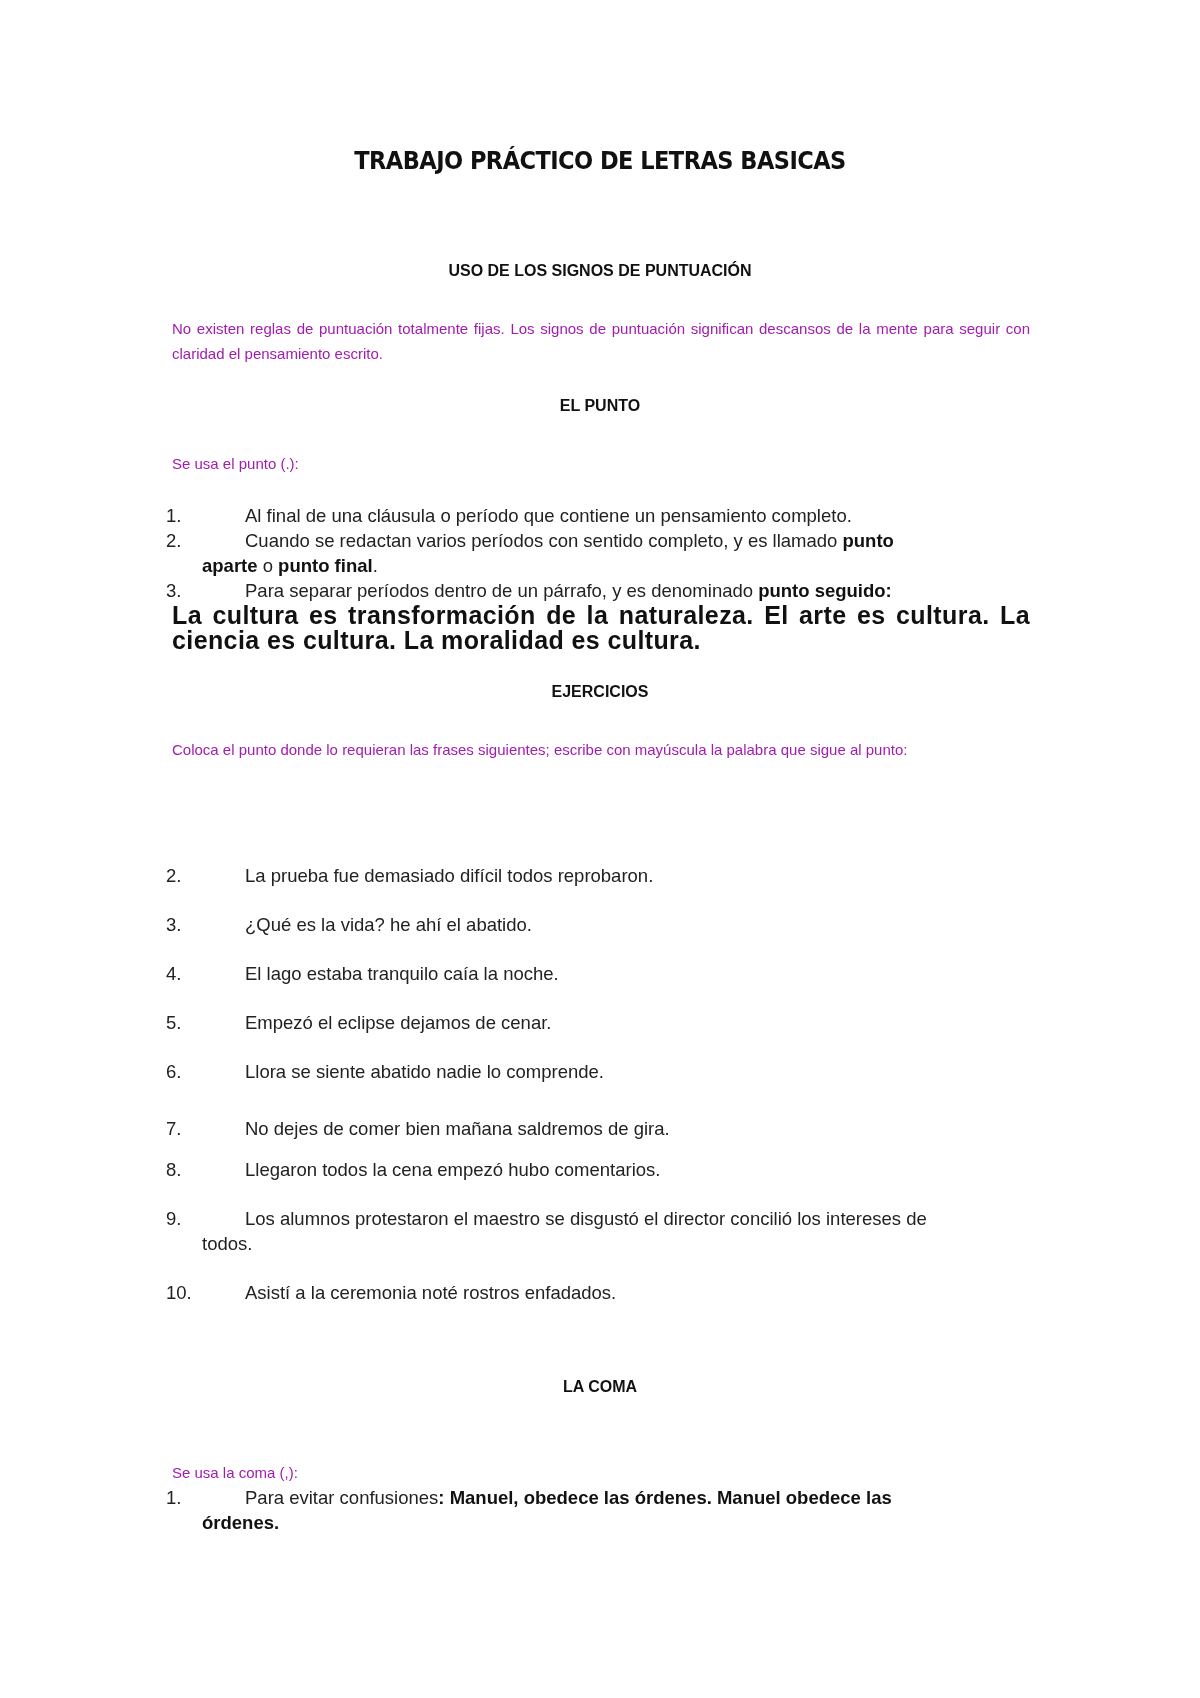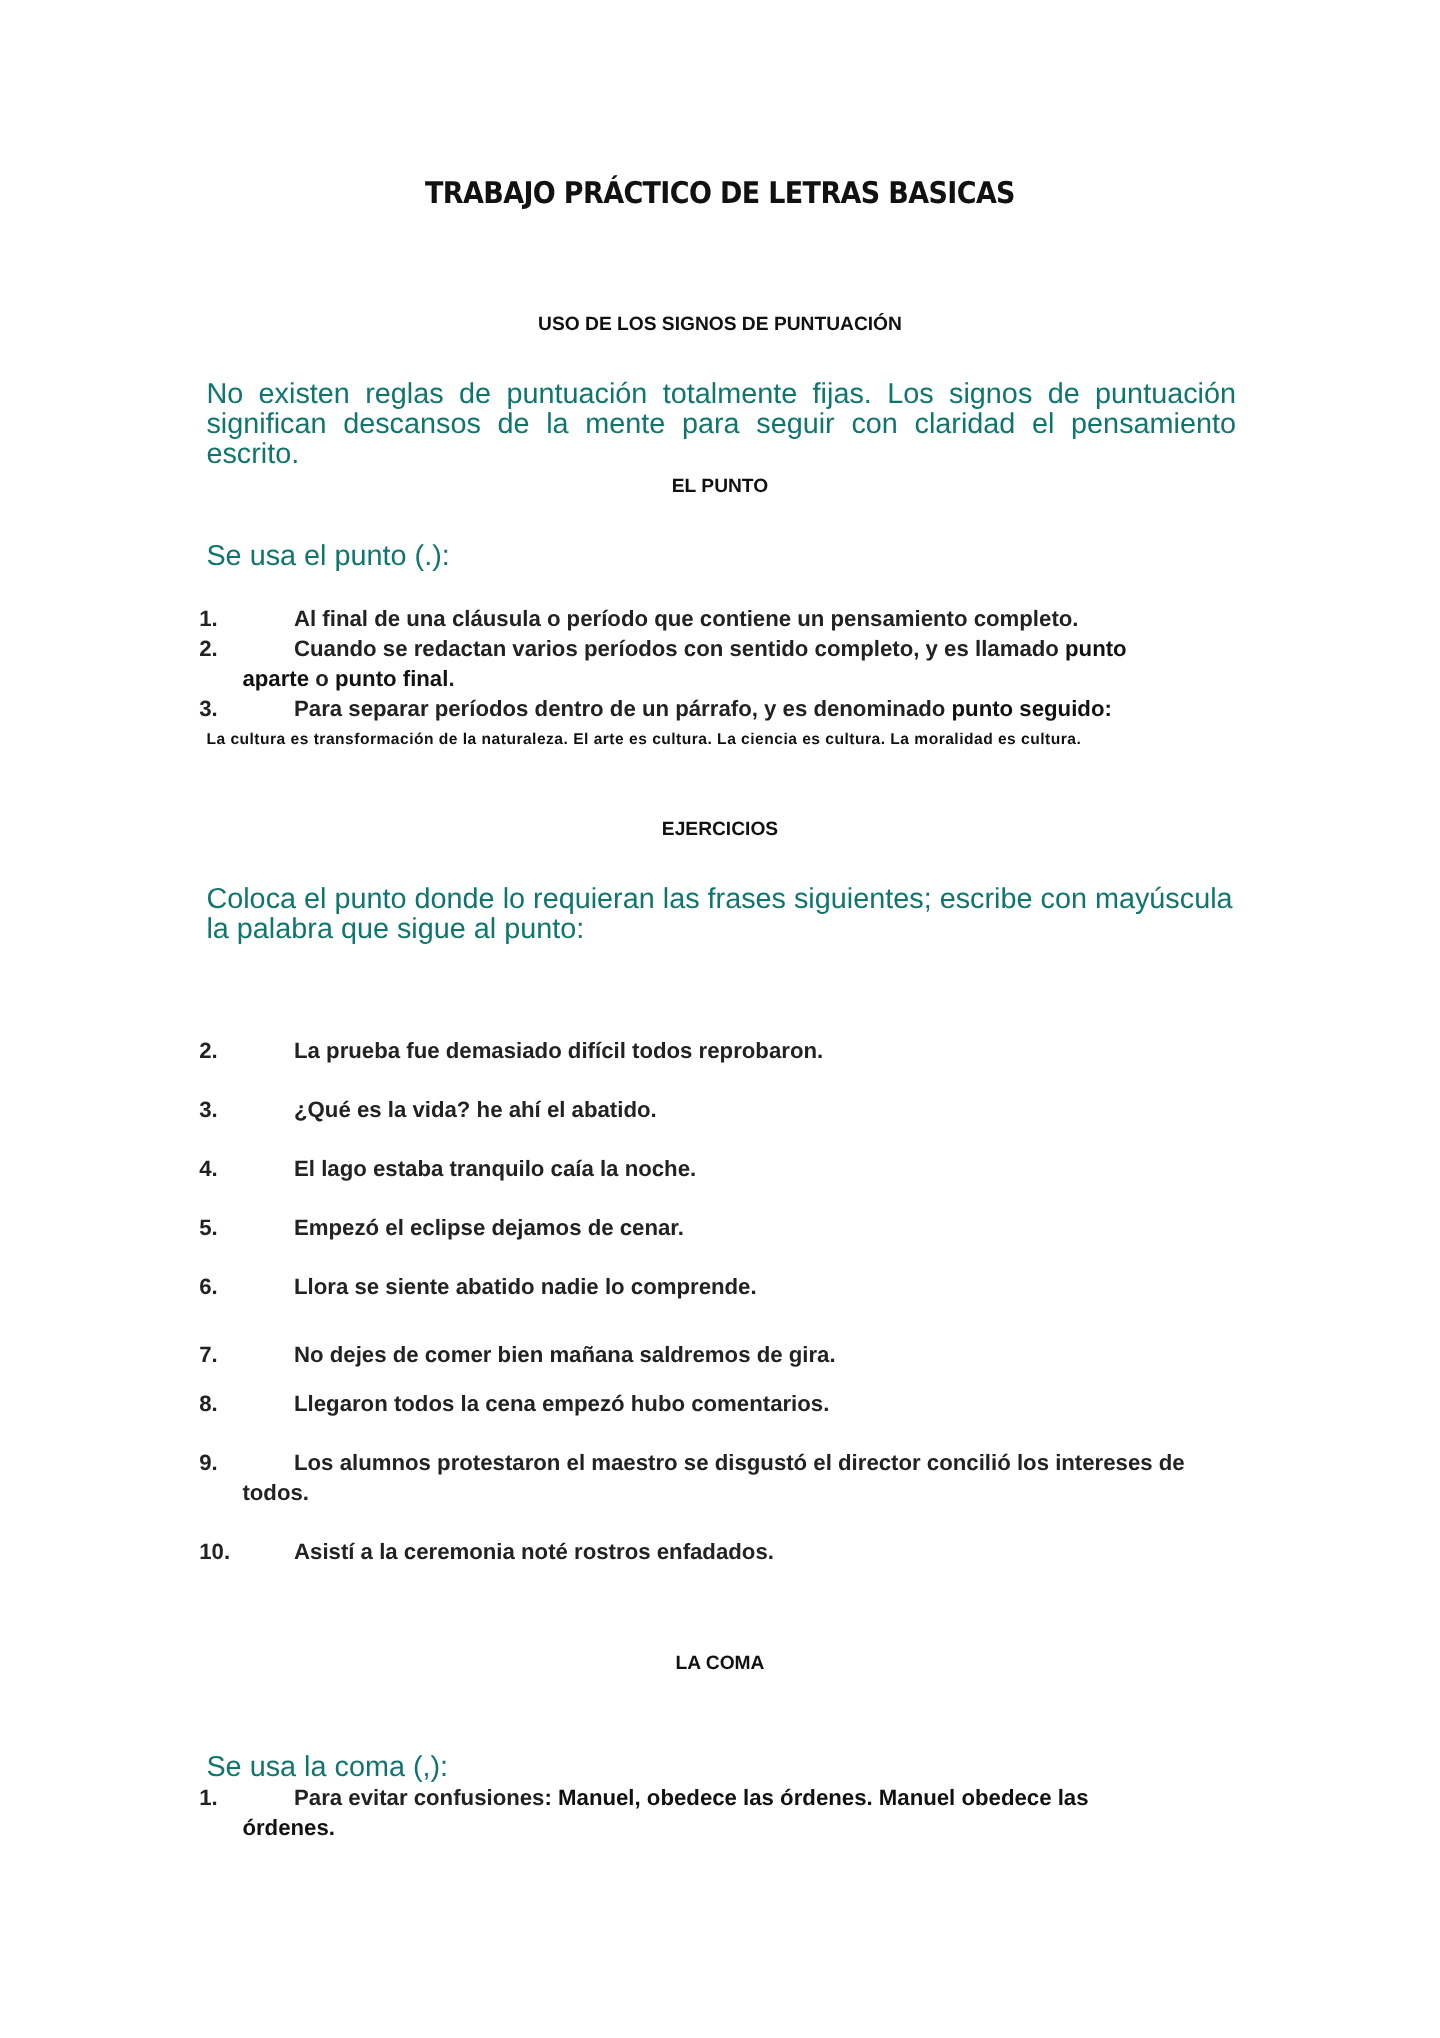--- a/index.html
+++ b/index.html
@@ -4,27 +4,27 @@
   <style>
     html, body { margin: 0; padding: 0; background: #ffffff; }
     body { width: 1200px; height: 1698px; position: relative; overflow: hidden;
            font-family: "Liberation Sans", sans-serif; color: #1a1a1a; }
     .page { position: absolute; left: 0; top: 0; width: 1200px; height: 1698px; background: #fff; }
     .abs { position: absolute; }
     .title { left: 0; width: 1200px; top: 146px; text-align: center;
              font-family: "DejaVu Sans", sans-serif; font-weight: bold; font-size: 25px;
              letter-spacing: -0.6px; transform: scaleX(0.9); color: #111; }
     .heading { left: 0; width: 1200px; text-align: center; font-weight: bold; font-size: 16px; color: #111; }
-    .para { left: 172px; width: 858px; font-size: 24px; line-height: 25px; color: #0f766e; }
+    .para { left: 172px; width: 858px; font-size: 15px; line-height: 25px; color: #a21caf; }
     .justify { text-align: justify; text-align-last: left; }
-    .li { left: 166px; width: 864px; font-size: 18.5px; line-height: 25px; color: #222; font-weight: bold; }
+    .li { left: 166px; width: 864px; font-size: 18.5px; line-height: 25px; color: #222; }
     .li .num { display: inline-block; width: 79px; }
     .li .cont { padding-left: 36px; display: block; }
     b { color: #111; }
-    .boldpara { left: 172px; width: 858px; font-size: 13px; line-height: 25px; font-weight: bold;
+    .boldpara { left: 172px; width: 858px; font-size: 25px; line-height: 25px; font-weight: bold;
                 text-align: justify; text-align-last: left; letter-spacing: 0.4px; color: #111; }
   </style>
 </head>
 <body>
 
 <div class="page">
 
   <div class="abs title">TRABAJO PRÁCTICO DE LETRAS BASICAS</div>
 
   <div class="abs heading" style="top:262px;">USO DE LOS SIGNOS DE PUNTUACIÓN</div>

